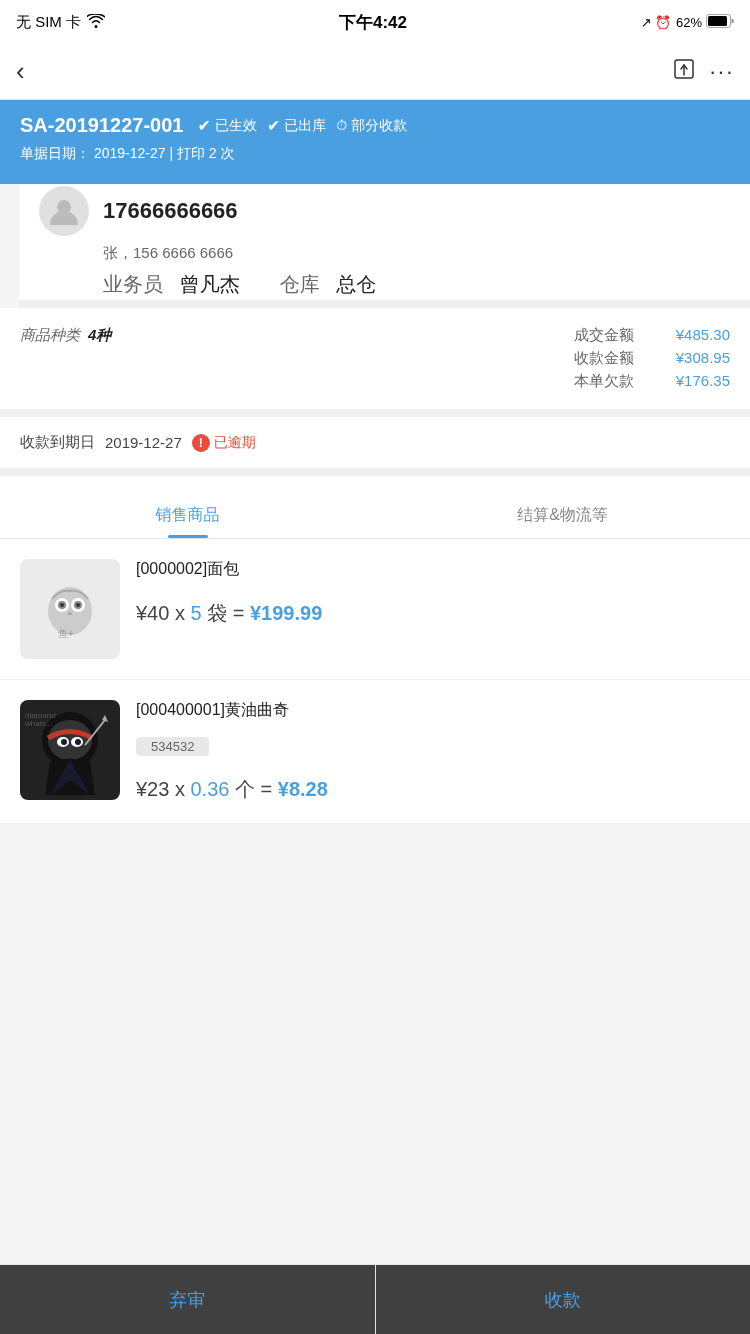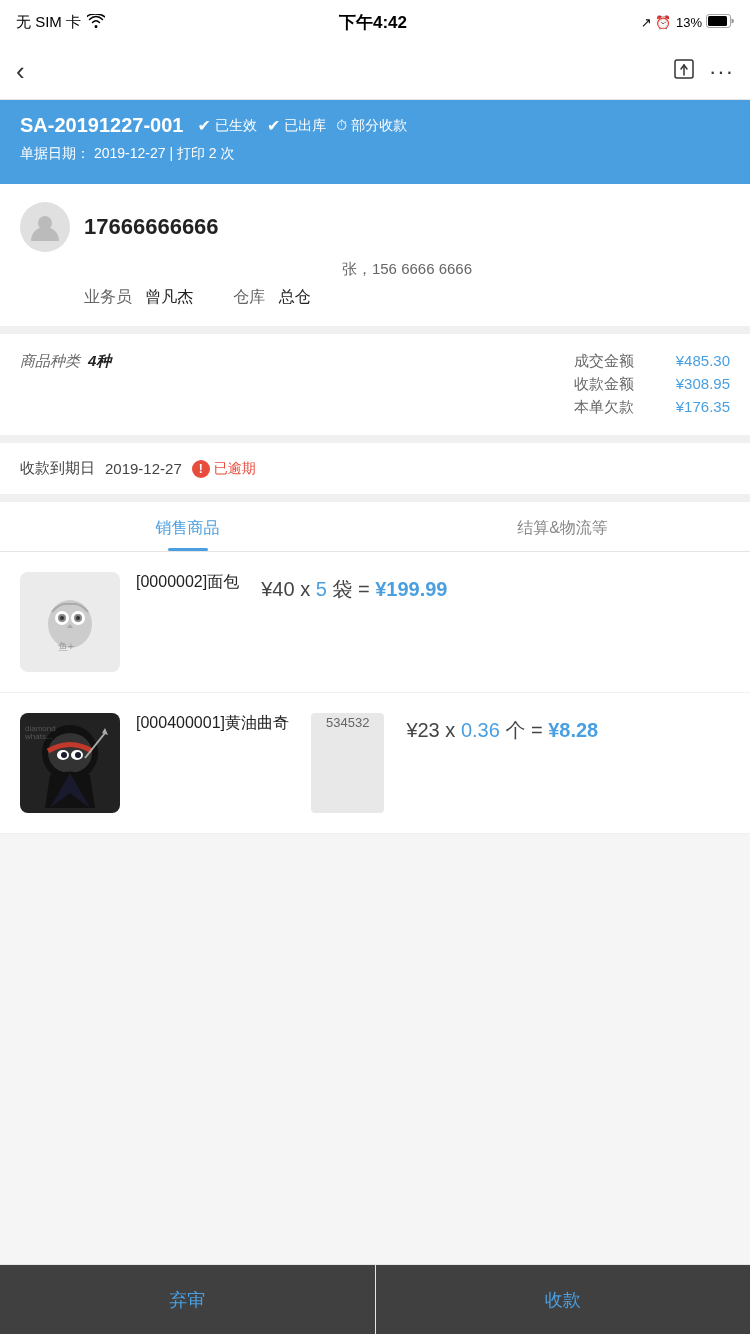--- a/index.html
+++ b/index.html
@@ -96,25 +96,26 @@
     .badge-check { color: #fff; font-size: 16px; }
     .badge-clock { color: #fff; font-size: 14px; }
     .banner-date {
       color: #fff;
       font-size: 14px;
     }
 
     
     .customer-section {
       background: #fff;
-      padding: 18px 20px;
+      padding: 2px 20px;
       display: flex;
       flex-direction: column;
       gap: 8px;
       border-bottom: 8px solid #f0f0f0;
+      margin-left: 19px;
     }
     .customer-top {
       display: flex;
       align-items: center;
       gap: 14px;
     }
     .customer-avatar {
       width: 50px;
       height: 50px;
       border-radius: 50%;
@@ -127,27 +128,26 @@
     }
     .customer-name {
       font-size: 22px;
       font-weight: 600;
       color: #222;
     }
     .customer-sub {
       font-size: 15px;
       color: #666;
       margin-left: 64px;
-      text-align: center;
     }
     .customer-meta {
       display: flex;
       gap: 40px;
       margin-left: 64px;
-      font-size: 16px;
+      font-size: 20px;
       color: #444;
     }
     .meta-label { color: #666; }
     .meta-value { color: #222; }
 
     
     .summary-section {
       background: #fff;
       padding: 18px 20px;
       display: flex;
@@ -197,21 +197,21 @@
 
     
     .tabs-section {
       background: #fff;
       display: flex;
       border-bottom: 1px solid #e5e5e5;
     }
     .tab {
       flex: 1;
       text-align: center;
-      padding: 16px 0 12px;
+      padding: 29px 0 12px;
       font-size: 16px;
       cursor: pointer;
       color: #888;
       position: relative;
     }
     .tab.active {
       color: #4A9FE0;
     }
     .tab.active::after {
       content: '';
@@ -249,21 +249,21 @@
       overflow: hidden;
     }
     .product-img-placeholder {
       width: 100%;
       height: 100%;
       display: flex;
       align-items: center;
       justify-content: center;
       background: #ebebeb;
     }
-    .product-info { flex: 1; display: flex; flex-direction: row; gap: 22px; }
+    .product-info { flex: 1; display: flex; flex-direction: column; gap: 16px; }
     .product-name { font-size: 16px; color: #222; font-weight: 500; }
     .product-sku-badge {
       background: #e8e8e8;
       color: #666;
       font-size: 13px;
       padding: 2px 15px;
       border-radius: 4px;
       display: inline-block;
       width: fit-content;
     }
@@ -312,21 +312,21 @@
         <path d="M5.5 8.5C6.7 7.3 7.8 6.7 9 6.7s2.3.6 3.5 1.8" stroke="#000" stroke-width="1.5" fill="none" stroke-linecap="round"></path>
         <path d="M2.5 5.5C4.4 3.6 6.6 2.5 9 2.5s4.6 1.1 6.5 3" stroke="#000" stroke-width="1.5" fill="none" stroke-linecap="round"></path>
         <path d="M0 2.5C2.4 0 5.6-.1 9 0s6.6 1 9 3" stroke="#000" stroke-width="1.5" fill="none" stroke-linecap="round"></path>
       </svg>
     </span>
   </div>
   <div class="status-center">下午4:42</div>
   <div class="status-right">
     <span>↗</span>
     <span>⏰</span>
-    <span>13%</span>
+    <span>62%</span>
     <span>
       <svg width="28" height="14" viewBox="0 0 28 14" fill="none">
         <rect x="0.5" y="0.5" width="24" height="13" rx="2.5" stroke="#000" stroke-opacity="0.35"></rect>
         <rect x="2" y="2" width="19" height="10" rx="1.5" fill="#000"></rect>
         <path d="M25.5 4.5v5a2 2 0 000-5z" fill="#000" fill-opacity="0.4"></path>
       </svg>
     </span>
   </div>
 </div>
 

